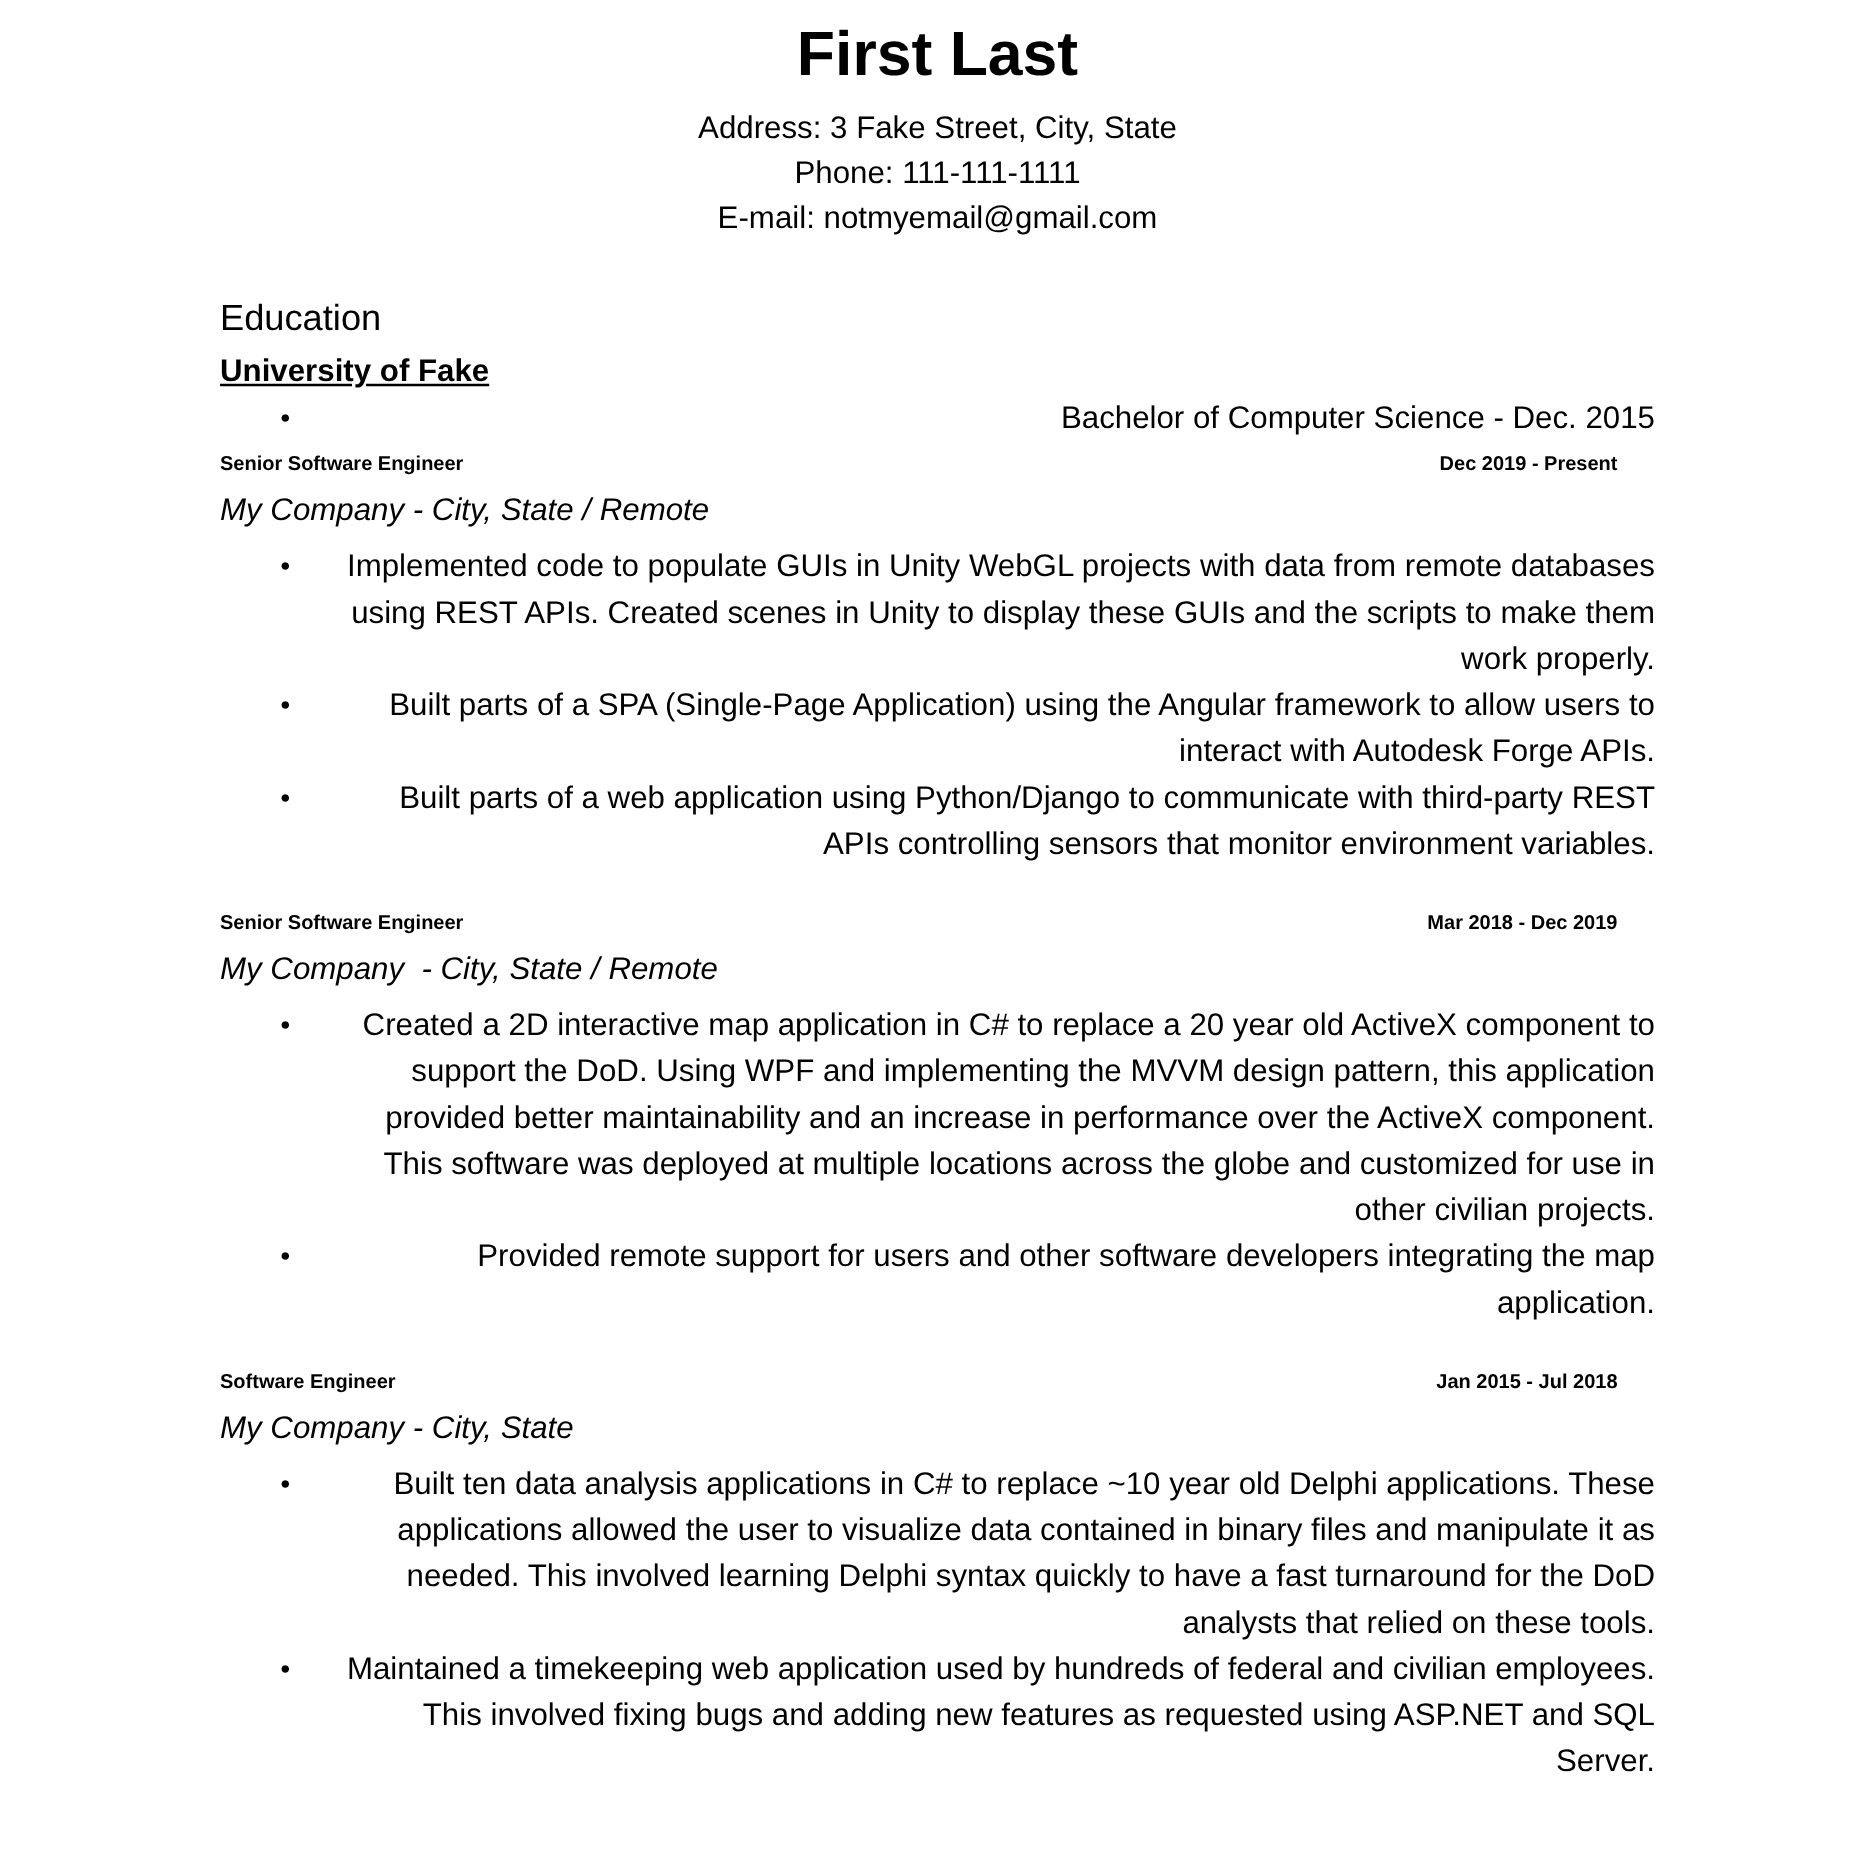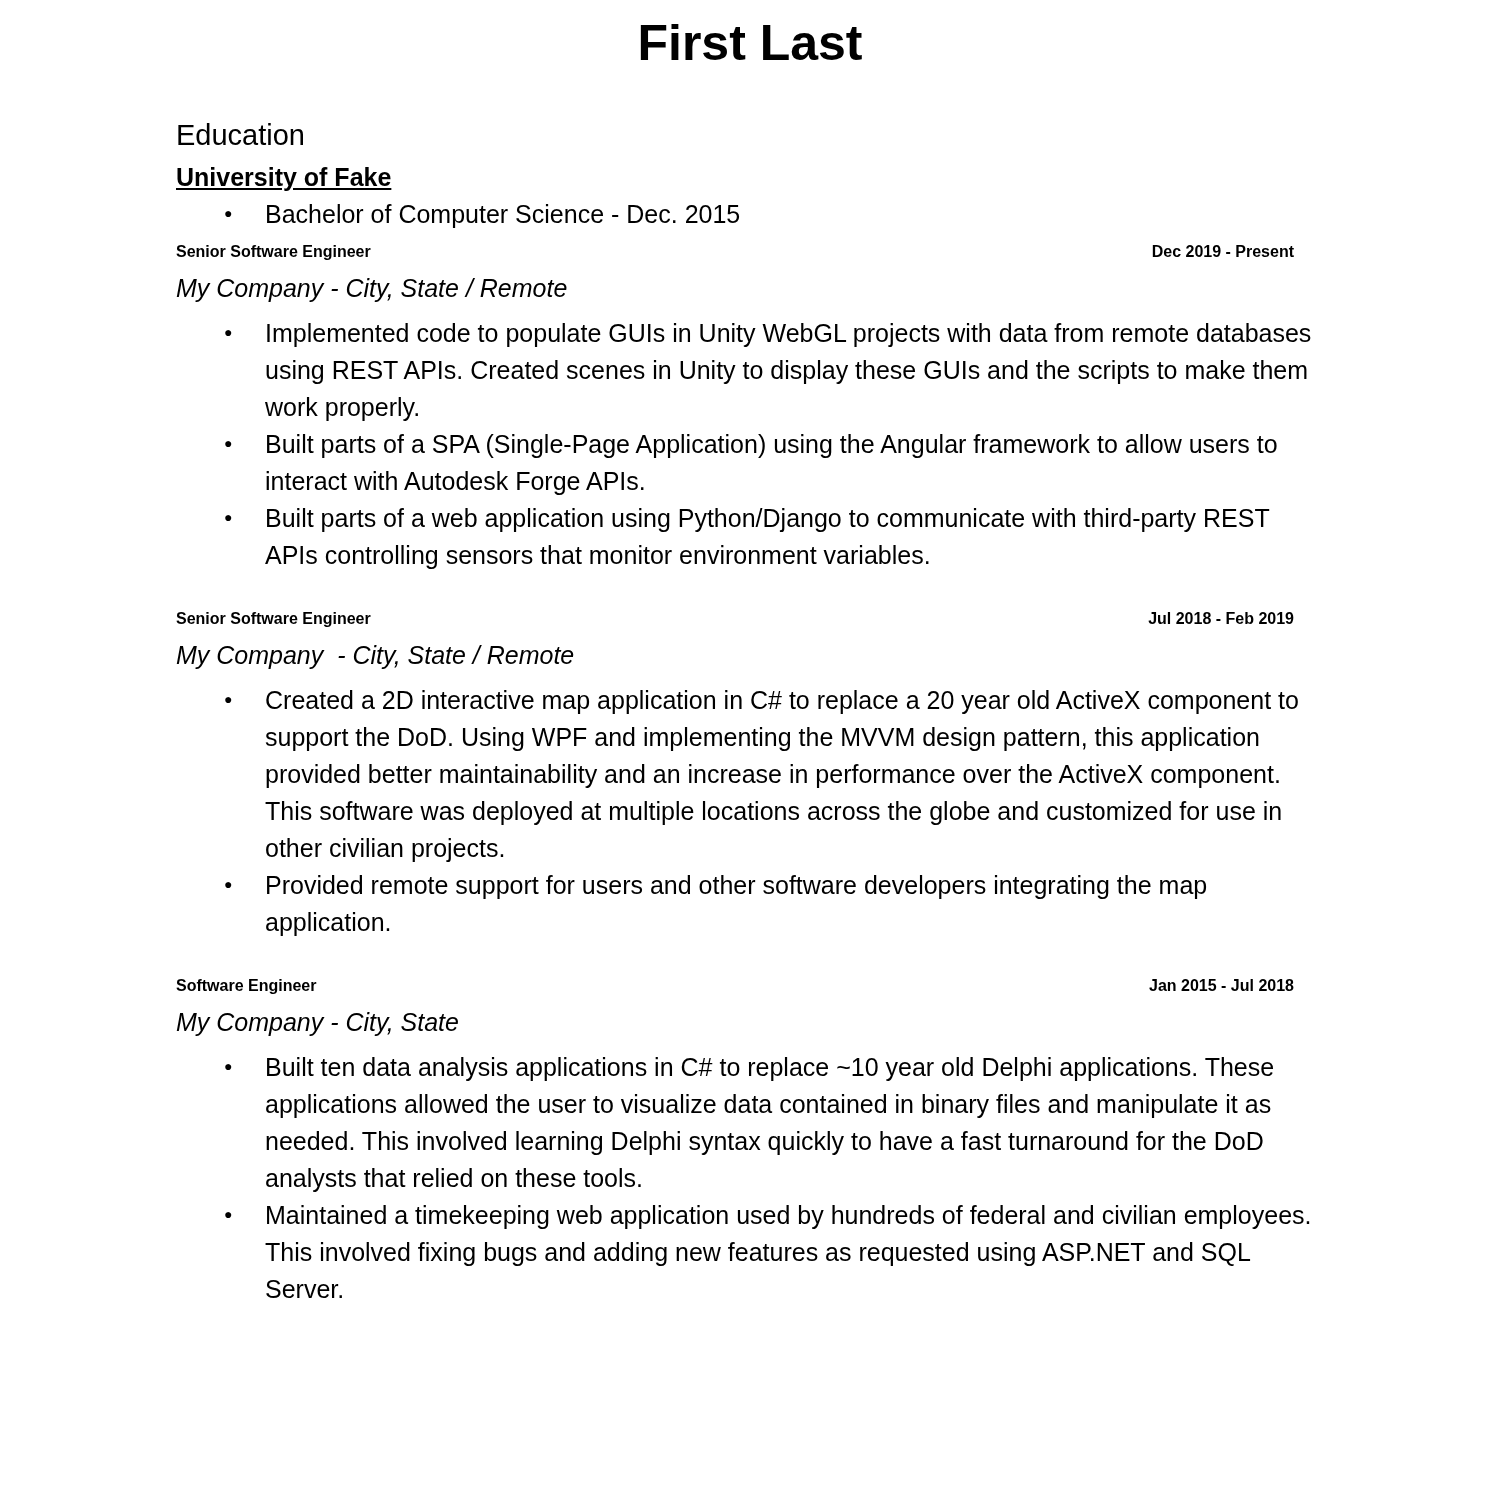--- a/index.html
+++ b/index.html
@@ -59,20 +59,21 @@
     list-style: none;
   }
   ul.bullets.spaced {
     margin-top: 8px;
   }
   ul.bullets li {
     position: relative;
     padding-left: 89px;
     font-size: 25px;
     line-height: 37px;
+    text-align: right;
   }
   ul.bullets li::before {
     content: "\25CF";
     position: absolute;
     left: 48px;
     top: 10px;
     font-size: 14px;
     line-height: 14px;
   }
   .job {
@@ -102,20 +103,25 @@
     font-style: italic;
     white-space: pre-wrap;
   }
 </style>
 </head>
 <body>
 
 <div class="page">
   <h1 class="resume-name">First Last</h1>
 
+  <div class="contact">
+    <div class="contact-line">Address: 3 Fake Street, City, State</div>
+    <div class="contact-line">Phone: 111-111-1111</div>
+    <div class="contact-line">E-mail: notmyemail@gmail.com</div>
+  </div>
 
   <div class="content">
 
     <h2 class="section-heading first">Education</h2>
     <div class="school-name">University of Fake</div>
     <ul class="bullets">
       <li>Bachelor of Computer Science - Dec. 2015</li>
     </ul>
 
 
@@ -128,21 +134,21 @@
       <ul class="bullets spaced">
         <li>Implemented code to populate GUIs in Unity WebGL projects with data from remote databases using REST APIs. Created scenes in Unity to display these GUIs and the scripts to make them work properly.</li>
         <li>Built parts of a SPA (Single-Page Application) using the Angular framework to allow users to interact with Autodesk Forge APIs.</li>
         <li>Built parts of a web application using Python/Django to communicate with third-party REST APIs controlling sensors that monitor environment variables.</li>
       </ul>
     </div>
 
     <div class="job">
       <div class="job-header">
         <span class="job-title">Senior Software Engineer</span>
-        <span class="job-dates">Jul 2018 - Feb 2019</span>
+        <span class="job-dates">Mar 2018 - Dec 2019</span>
       </div>
       <div class="job-company">My Company  - City, State / Remote</div>
       <ul class="bullets spaced">
         <li>Created a 2D interactive map application in C# to replace a 20 year old ActiveX component to support the DoD. Using WPF and implementing the MVVM design pattern, this application provided better maintainability and an increase in performance over the ActiveX component. This software was deployed at multiple locations across the globe and customized for use in other civilian projects.</li>
         <li>Provided remote support for users and other software developers integrating the map application.</li>
       </ul>
     </div>
 
     <div class="job">
       <div class="job-header">

